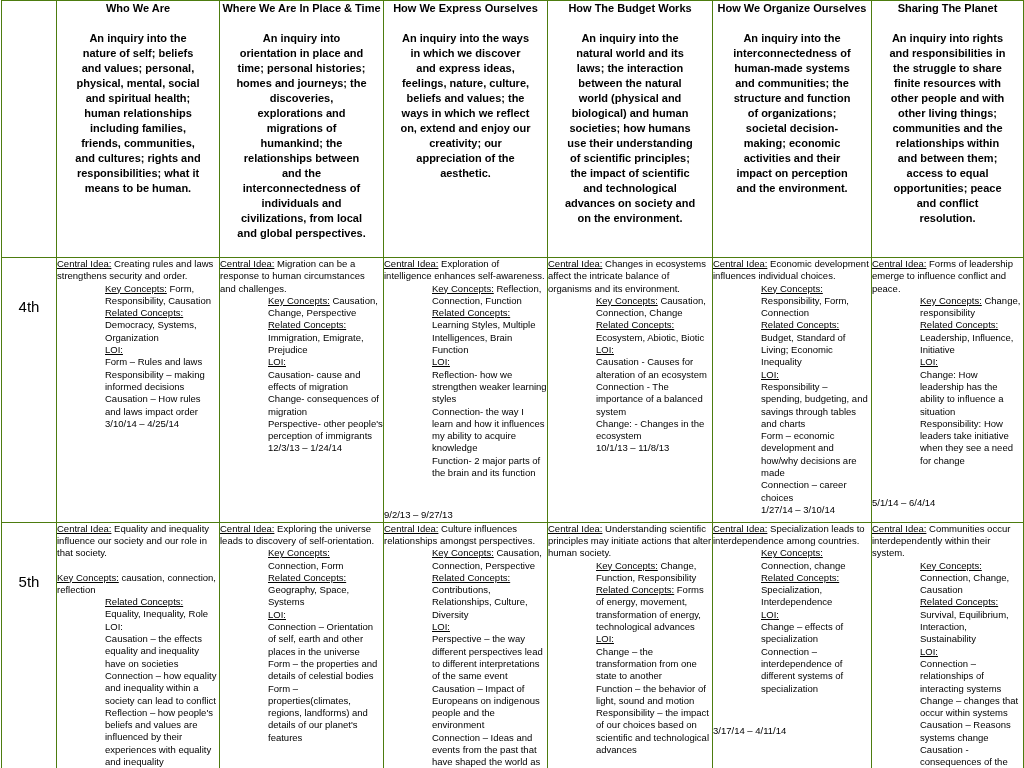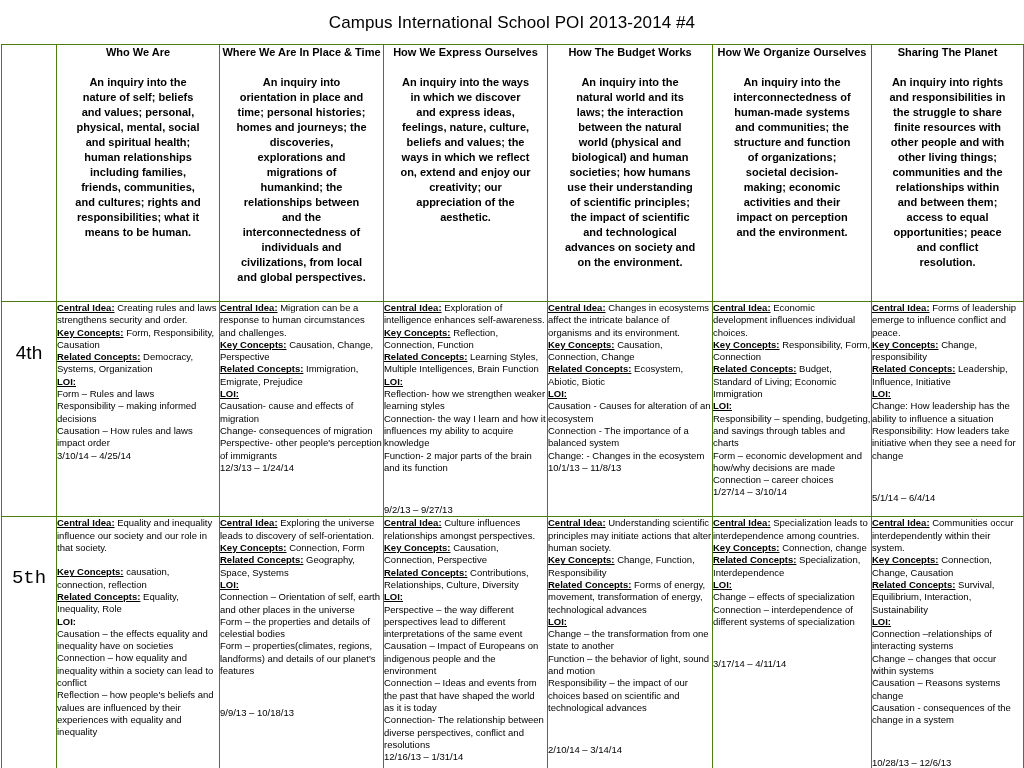--- a/index.html
+++ b/index.html
@@ -65,56 +65,54 @@
     font-size: 11px;
     font-weight: bold;
     line-height: 15px;
     margin: 16px;
   }
   .hdr-blank { height: 162px; }
 
   
   .grade-cell {
     text-align: center;
-    font-size: 19px;
+    font-size: 15px;
     vertical-align: top;
   }
   .grade-label {
     display: block;
     padding-top: 40px;
   }
   .grade-label-5 {
     display: block;
     padding-top: 50px;
-    font-family: Liberation Mono, monospace;
   }
 
   
   .body-cell {
     padding: 7px 6px 7px 6px;
     font-size: 9.5px;
     line-height: 12.3px;
   }
   .row-4th .body-cell { height: 212px; }
   .row-5th .body-cell { height: 258px; }
 
   .fld { margin: 0 0 0 0; }
-  .fld + .fld { margin-top: 0; }
-  .lbl { text-decoration: underline; font-weight: bold; }
+  .fld + .fld { margin-top: 0; margin-left: 48px; }
+  .lbl { text-decoration: underline; }
   .lbl-plain { text-decoration: none; }
   .loi-lines { white-space: pre-line; }
   .dates { margin-top: 18px; }
   .gap { display: block; height: 12px; }
 </style>
 </head>
 <body>
 
 <div id="page">
 
-  <h1 class="doc-title">Campus International School POI 2013-2014 #4</h1>
 
   <table class="poi">
     <colgroup>
       <col class="c-grade">
         <col class="c-theme1">
         <col class="c-theme2">
         <col class="c-theme3">
       <col class="c-theme4">
         <col class="c-theme5">
         <col class="c-theme6">
@@ -189,21 +187,21 @@
             <div class="fld"><span class="lbl">Related Concepts:</span><span> Ecosystem, Abiotic, Biotic</span></div>
             <div class="fld"><span class="lbl">LOI:</span></div>
             <div class="fld loi-lines">Causation - Causes for alteration of an ecosystem
 Connection - The importance of a balanced system
 Change: - Changes in the ecosystem</div>
             <div class="fld dates">10/1/13 – 11/8/13</div>
           </td>
         <td class="body-cell">
             <div class="fld"><span class="lbl">Central Idea:</span><span> Economic development influences individual choices.</span></div>
             <div class="fld"><span class="lbl">Key Concepts:</span><span> Responsibility, Form, Connection</span></div>
-            <div class="fld"><span class="lbl">Related Concepts:</span><span> Budget, Standard of Living; Economic Immigration</span></div>
+            <div class="fld"><span class="lbl">Related Concepts:</span><span> Budget, Standard of Living; Economic Inequality</span></div>
             <div class="fld"><span class="lbl">LOI:</span></div>
             <div class="fld loi-lines">Responsibility – spending, budgeting, and savings through tables and charts
 Form – economic development and how/why decisions are made
 Connection – career choices</div>
             <div class="fld dates">1/27/14 – 3/10/14</div>
           </td>
         <td class="body-cell">
             <div class="fld"><span class="lbl">Central Idea:</span><span> Forms of leadership emerge to influence conflict and peace.</span></div>
             <div class="fld"><span class="lbl">Key Concepts:</span><span> Change, responsibility</span></div>
             <div class="fld"><span class="lbl">Related Concepts:</span><span> Leadership, Influence, Initiative</span></div>

